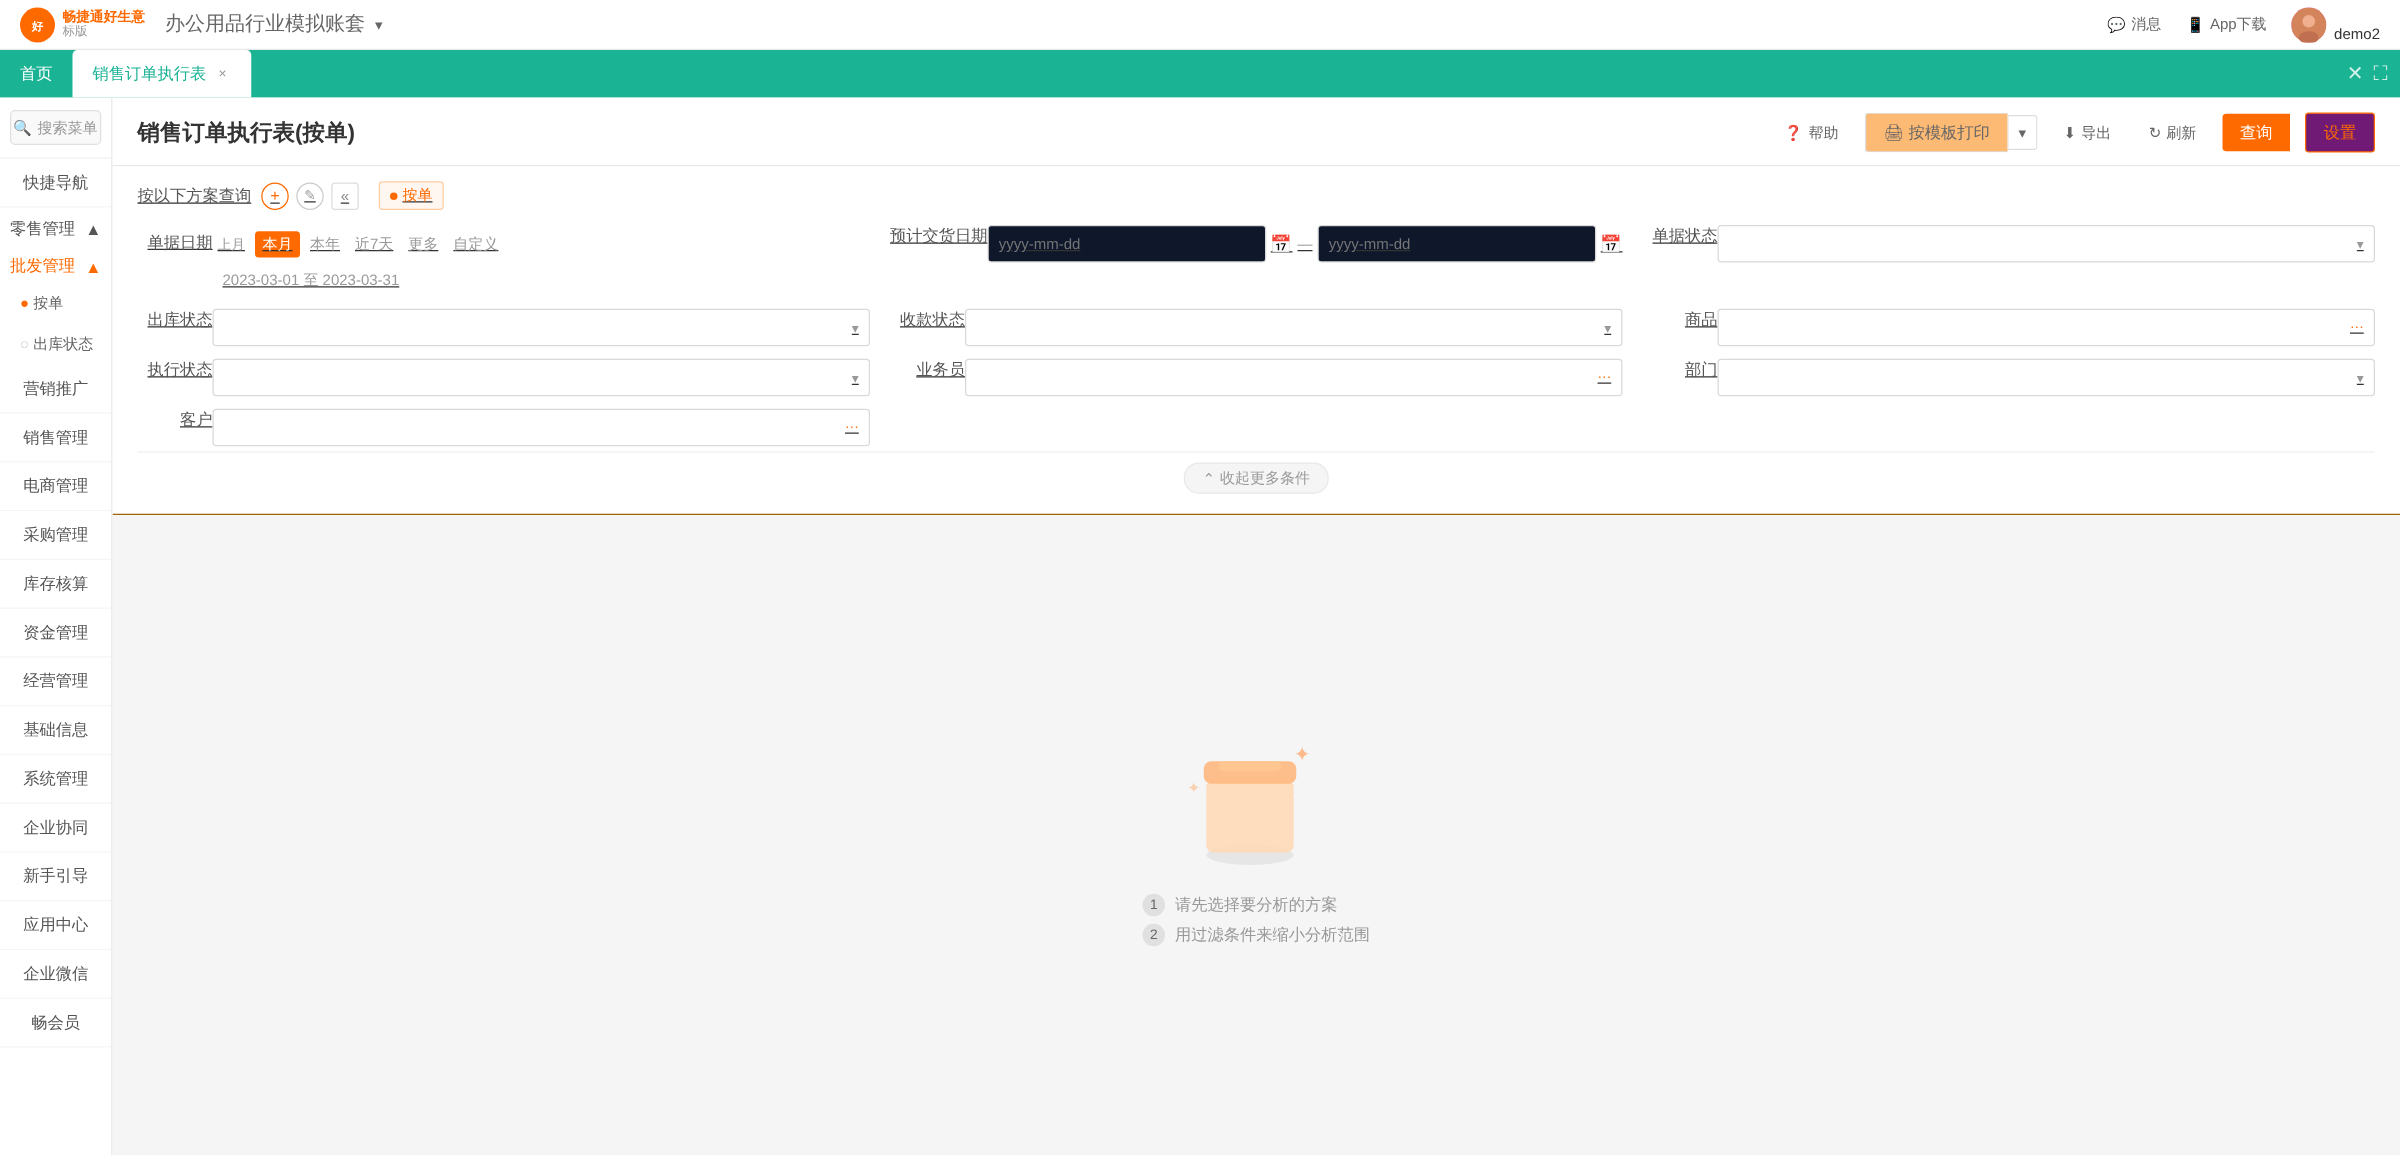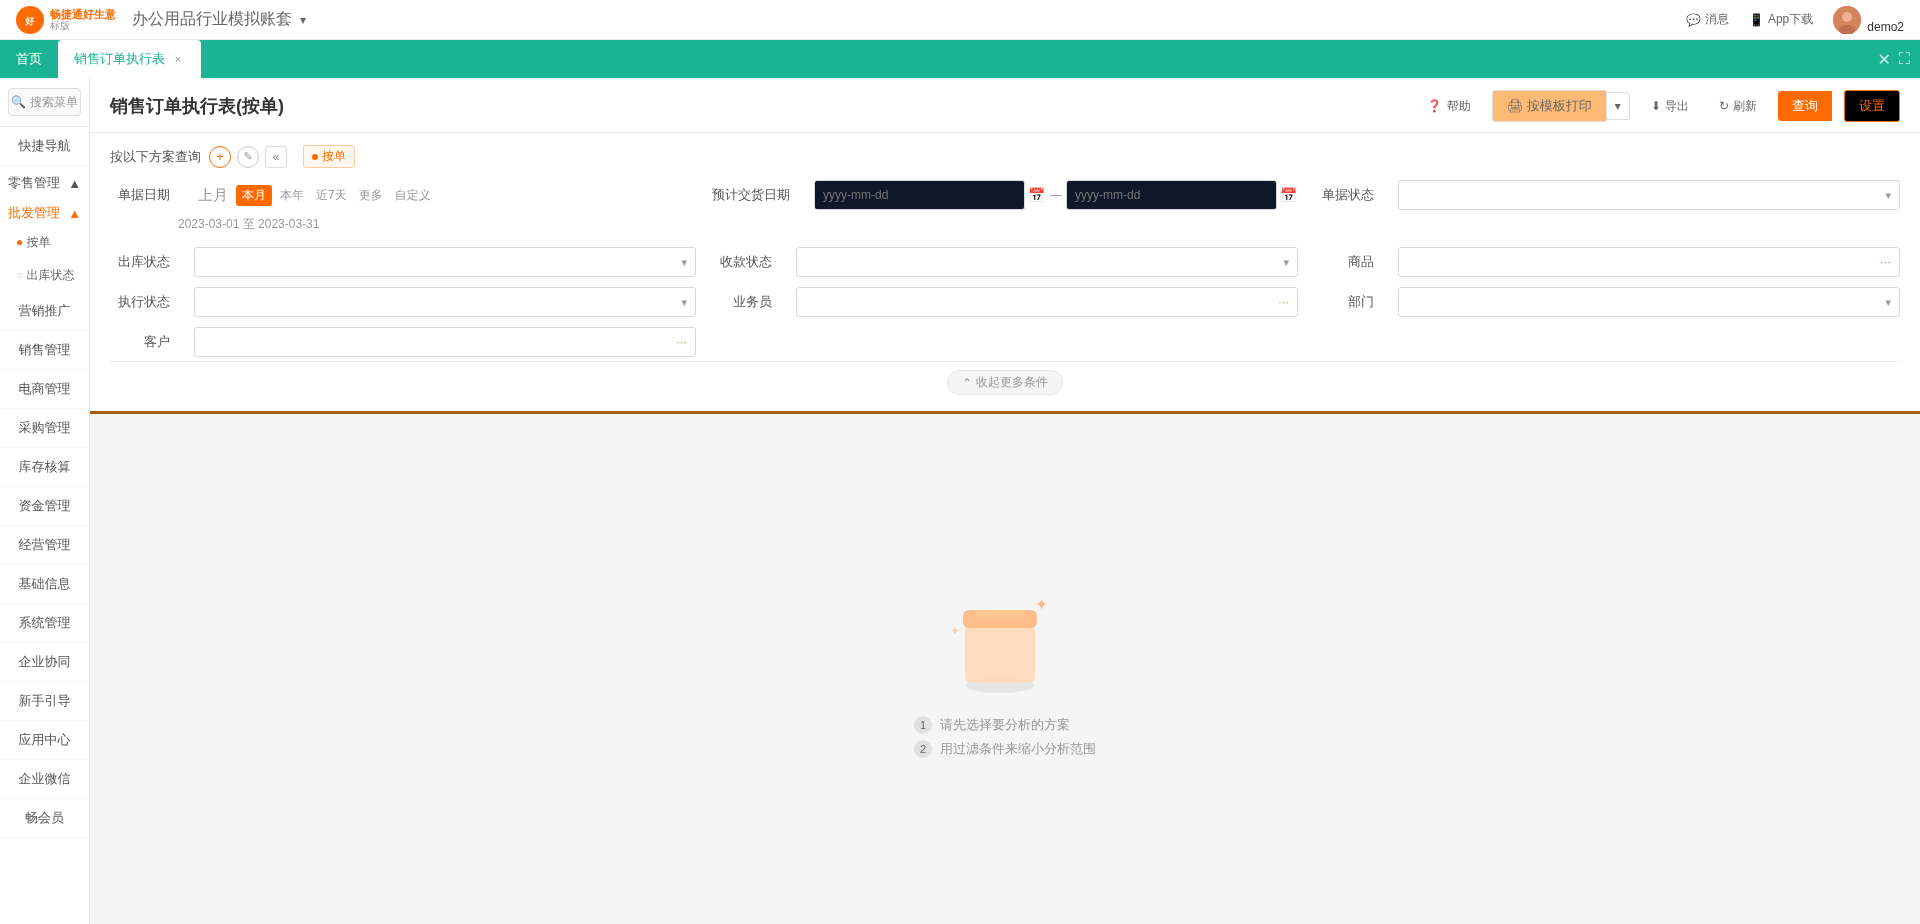--- a/index.html
+++ b/index.html
@@ -254,33 +254,34 @@
       border: none;
       border-left: 1px solid rgba(255,255,255,0.3);
       padding: 6px 8px;
       font-size: 12px;
       cursor: pointer;
       border-radius: 0 3px 3px 0;
     }
     .setup-btn {
       border: 1px solid #ff6a00;
       color: #ff6a00;
-      background: #000000;
+      background: #701a75;
       padding: 6px 14px;
       font-size: 13px;
       cursor: pointer;
       border-radius: 3px;
     }
 
     
     .filter-panel {
       background: #fff;
       padding: 12px 20px;
-      border-bottom: 3px solid #a16207;
+      border-bottom: 1px solid #a16207;
       flex-shrink: 0;
+      text-decoration: underline;
     }
     .filter-panel-header {
       display: flex;
       align-items: center;
       gap: 8px;
       margin-bottom: 12px;
     }
     .filter-scheme-label {
       font-size: 13px;
       color: #555;
@@ -364,22 +365,22 @@
       gap: 10px;
     }
     .filter-row {
       display: grid;
       grid-template-columns: 1fr 1fr 1fr;
       gap: 16px;
       align-items: center;
     }
     .filter-item {
       display: flex;
-      align-items: center;
-      gap: 24px;
+      align-items: flex-start;
+      gap: 0;
     }
     .filter-label {
       font-size: 13px;
       color: #555;
       white-space: nowrap;
       min-width: 60px;
       text-align: right;
     }
     .filter-label.wide { min-width: 70px; }
     .filter-control {
@@ -650,21 +651,21 @@
       </div>
 
       <div class="filter-rows">
 
         <div class="filter-row">
 
           <div class="filter-item">
             <span class="filter-label">单据日期</span>
             <div class="filter-control">
               <div style="display:flex;align-items:center;gap:4px;width:100%;">
-                <span class="scheme-tab" style="font-size:15px;color:#999;">上月</span>
+                <span class="scheme-tab" style="font-size:11px;color:#999;">上月</span>
                 <span class="scheme-tab active" style="font-size:12px;">本月</span>
                 <span class="scheme-tab" style="font-size:12px;color:#999;">本年</span>
                 <span class="scheme-tab" style="font-size:12px;color:#999;">近7天</span>
                 <span class="scheme-tab" style="font-size:12px;color:#999;">更多</span>
                 <span class="scheme-tab" style="font-size:12px;color:#999;">自定义</span>
               </div>
             </div>
           </div>
 
           <div class="filter-item">

